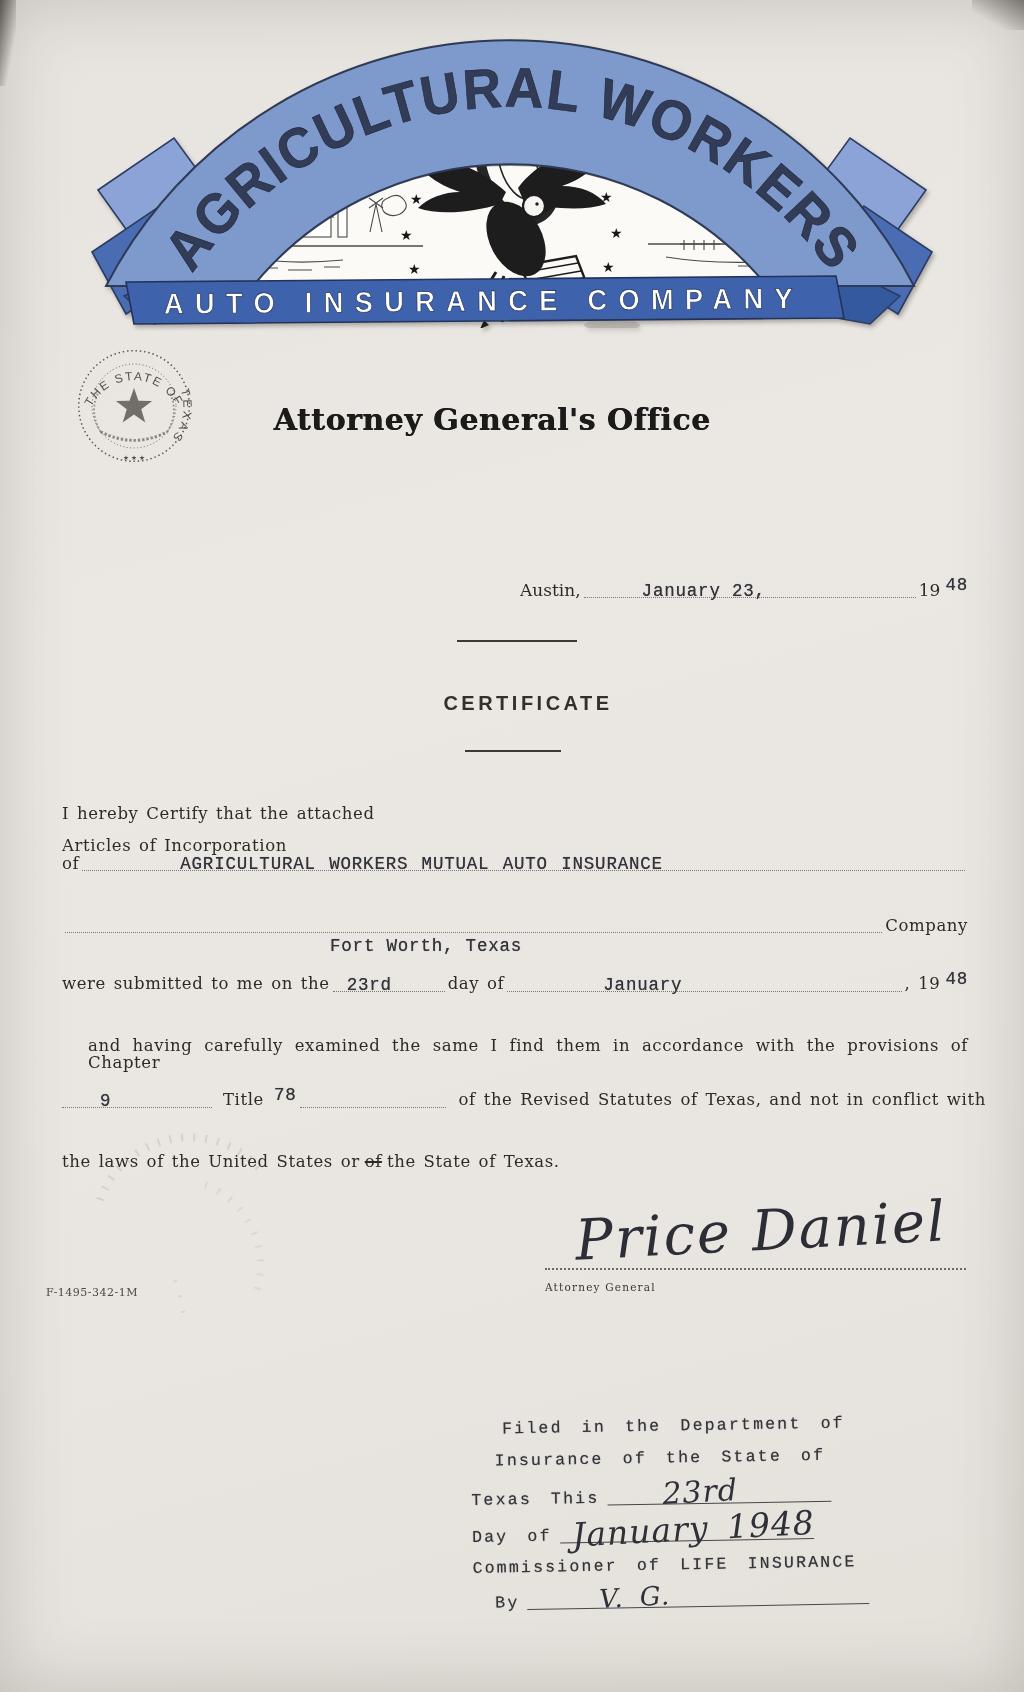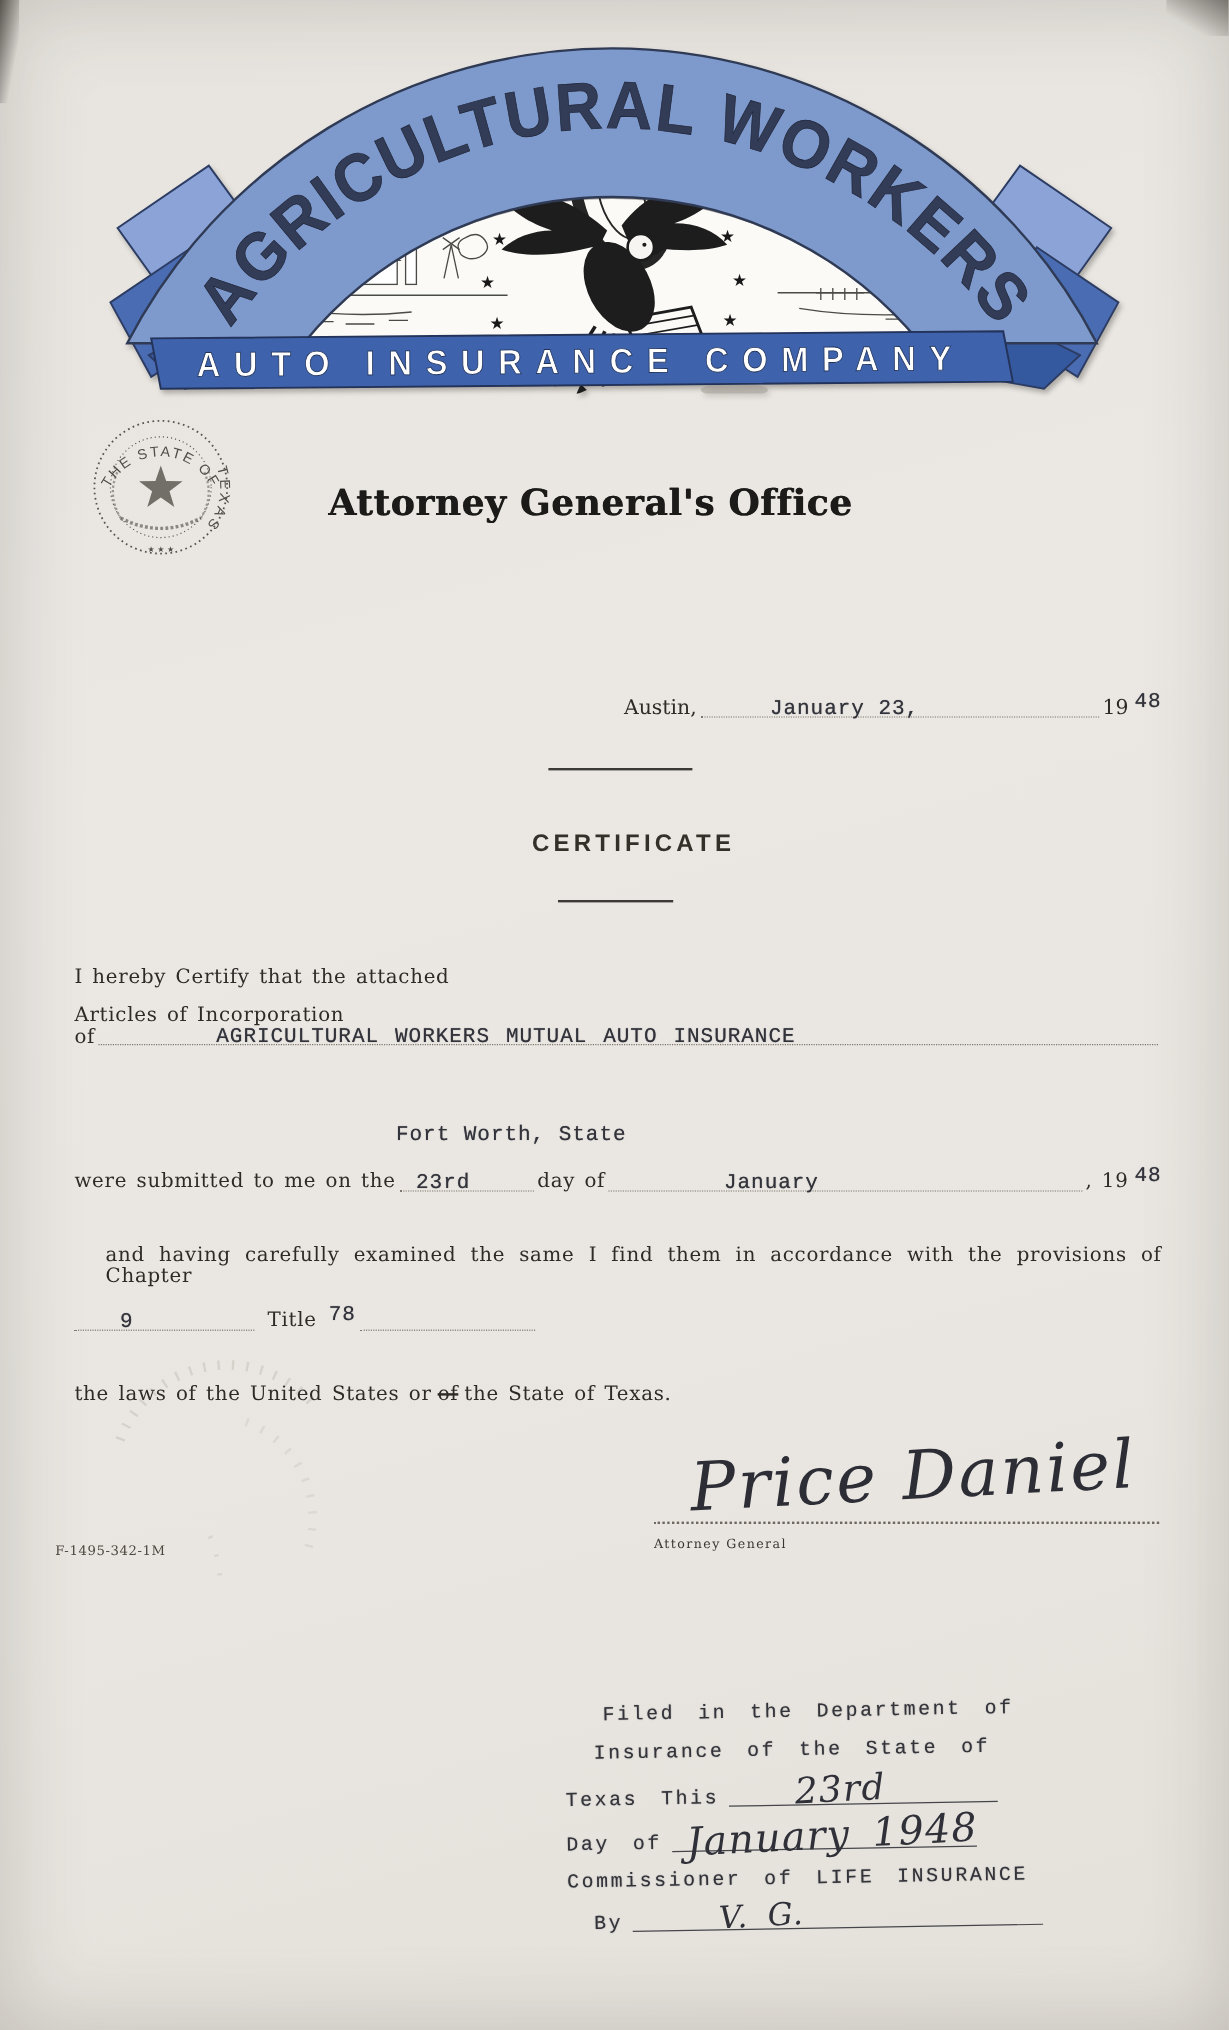--- a/index.html
+++ b/index.html
@@ -203,21 +203,25 @@
     <span class="txt">Articles of Incorporation</span>
   </div>
 
   <div class="bodyline" style="top:856px;">
     <span class="txt">of</span>
     <span class="lead">
       <span class="typed" style="left:98px;">AGRICULTURAL WORKERS MUTUAL AUTO INSURANCE</span>
     </span>
   </div>
 
-  <div class="typed fw-typed">Fort Worth, State</div>
+  <div class="bodyline" style="top:918px;">
+    <span class="lead"></span>
+    <span class="txt">Company</span>
+  </div>
+  <div class="typed fw-typed">Fort Worth, Texas</div>
 
   <div class="bodyline" style="top:976px;">
     <span class="txt">were submitted to me on the</span>
     <span class="lead" style="flex:0 0 112px;">
       <span class="typed" style="left:14px;">23rd</span>
     </span>
     <span class="txt">day of</span>
     <span class="lead">
       <span class="typed" style="left:52px;margin-left:44px;">January</span>
     </span>
@@ -227,20 +231,21 @@
 
   <div class="bodyline justified" style="top:1038px;margin-left:26px;">and having carefully examined the same I find them in accordance with the provisions of Chapter</div>
 
   <div class="bodyline" style="top:1092px;">
     <span class="lead" style="flex:0 0 150px;margin-left:0;">
       <span class="typed" style="left:38px;">9</span>
     </span>
     <span class="txt" style="padding:0 10px 0 8px;">Title</span>
     <span class="typed raised">78</span>
     <span class="lead" style="flex:0 0 146px;"></span>
+    <span class="txt" style="margin-left:10px;">of the Revised Statutes of Texas, and not in conflict with</span>
   </div>
 
   <div class="bodyline" style="top:1154px;align-items:center;">
     <span class="txt">the laws of the United States or</span>
     <span class="txt strike" style="margin:0 5px;">of</span>
     <span class="txt">the State of Texas.</span>
   </div>
 
   <div class="sig-script">Price Daniel</div>
   <div class="sig-dotline"></div>

